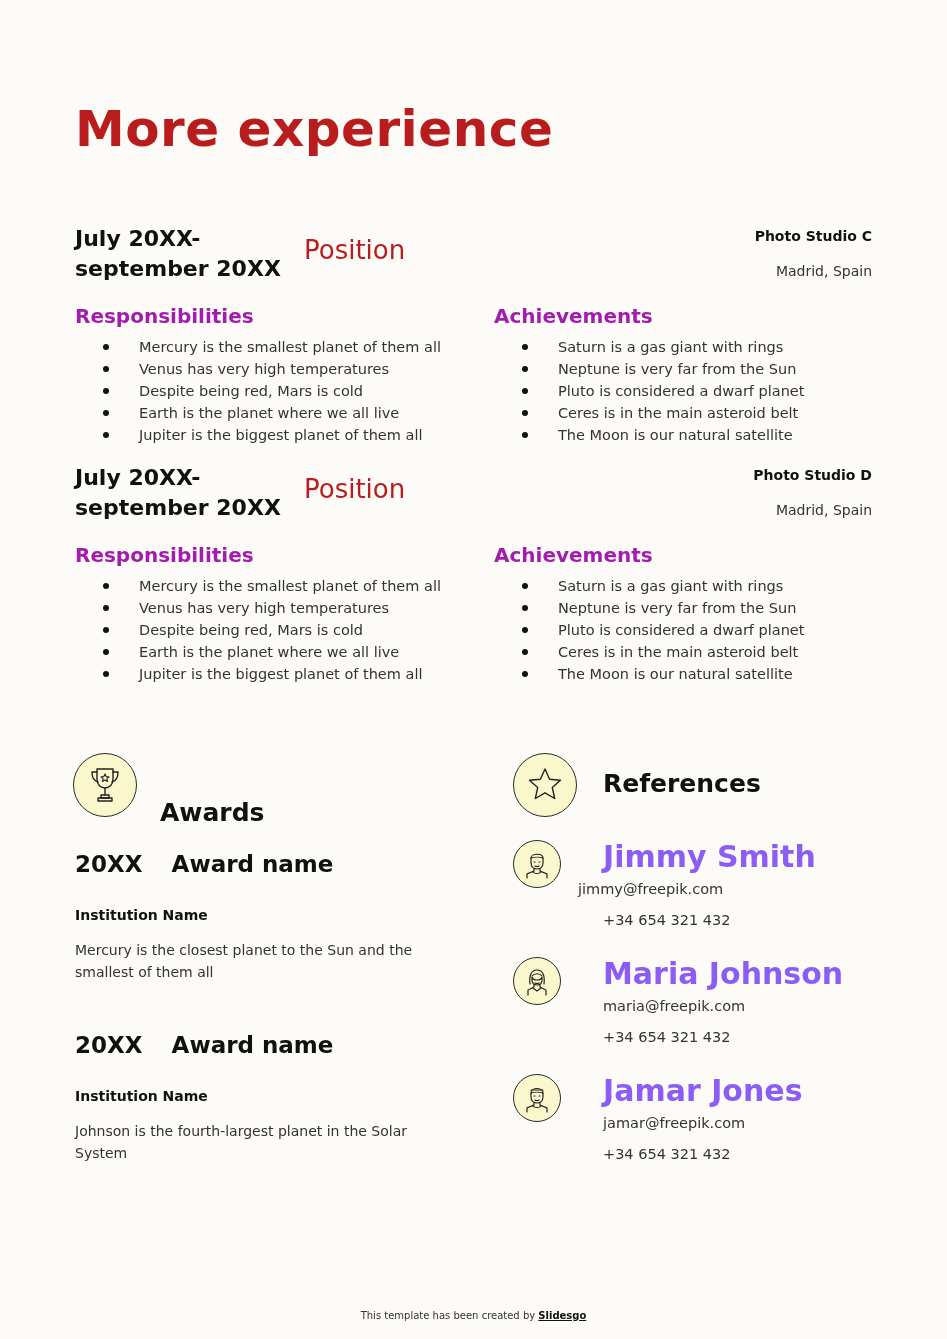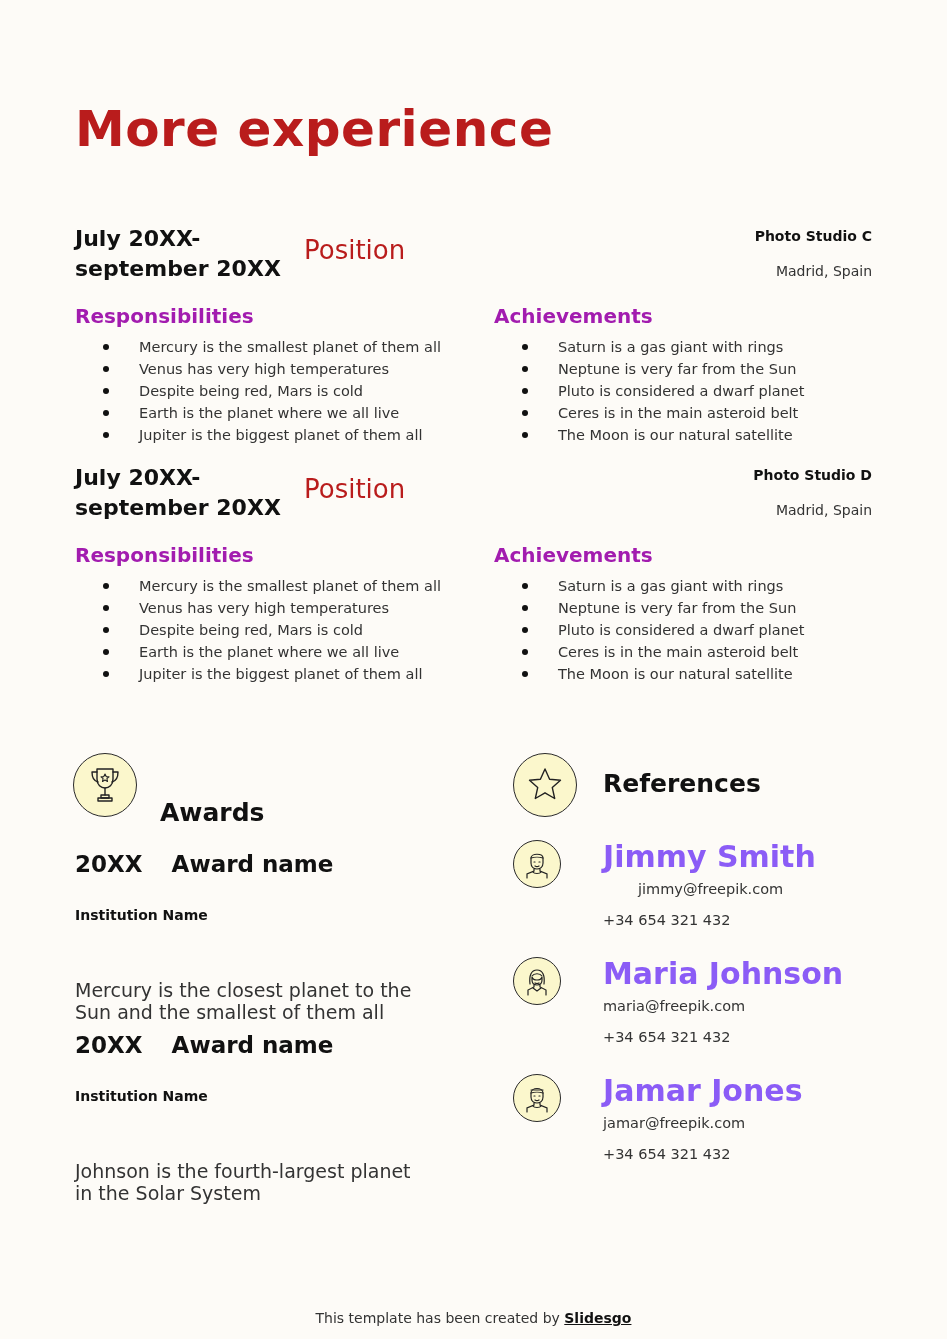--- a/index.html
+++ b/index.html
@@ -35,24 +35,24 @@
       content: ""; position: absolute; left: 21px; top: 8px;
       width: 6px; height: 6px; border-radius: 50%; background: #111;
     }
     .icon-circle {
       border-radius: 50%; background: #fbf7cc; border: 1.5px solid #2a2a2a;
       display: flex; align-items: center; justify-content: center; box-sizing: border-box;
     }
     .section-heading { font-size: 25px; font-weight: bold; color: #111; }
     .award-year, .award-name { font-size: 23px; font-weight: bold; color: #111; }
     .inst { font-size: 14px; font-weight: bold; color: #111; }
-    .desc { font-size: 19px; color: #333; line-height: 22px; width: 340px; margin-top: 40px; }
+    .desc { font-size: 14px; color: #333; line-height: 22px; width: 340px; }
     .ref-name { font-size: 30px; font-weight: bold; color: #8b5cf6; }
     .ref-line { font-size: 14.5px; color: #333; }
-    .footer { font-size: 14px; color: #333; width: 947px; text-align: center; left: 0; }
+    .footer { font-size: 10px; color: #333; width: 947px; text-align: center; left: 0; }
     .footer a { color: #111; font-weight: bold; text-decoration: underline; }
   </style>
 </head>
 <body>
 
 <div class="abs title">More experience</div>
 
 <div class="abs date" style="left:75px; top:224px;">
   <div>July 20XX-</div>
   <div>september 20XX</div>
@@ -143,21 +143,21 @@
   <svg width="28" height="30" viewBox="0 0 28 30" fill="none" stroke="#222" stroke-width="1.2" stroke-linecap="round">
     <path d="M8 9 C8 4 20 4 20 9 V14 C20 18 17 20 14 20 C11 20 8 18 8 14 Z"></path>
     <path d="M8 9 C11 8 17 8 20 9"></path>
     <path d="M11 13 H12 M16 13 H17"></path>
     <path d="M12 17 C13 17.6 15 17.6 16 17"></path>
     <path d="M11 20 V22 L4 25 V29 M17 20 V22 L24 25 V29"></path>
     <path d="M10 23 C11 25 17 25 18 23"></path>
   </svg>
 </div>
 <div class="abs ref-name" style="left:603px; top:839px;">Jimmy Smith</div>
-<div class="abs ref-line" style="left:638px; top:881px;">jimmy@freepik.com</div>
+<div class="abs ref-line" style="left:578px; top:881px;">jimmy@freepik.com</div>
 <div class="abs ref-line" style="left:603px; top:912px;">+34 654 321 432</div>
 
 <div class="abs icon-circle" style="left:513px; top:957px; width:48px; height:48px;">
   <svg width="28" height="30" viewBox="0 0 28 30" fill="none" stroke="#222" stroke-width="1.2" stroke-linecap="round">
     <path d="M7 18 C6 10 8 4 14 4 C20 4 22 10 21 18"></path>
     <path d="M9 11 C10 15 18 15 19 11 V14 C19 17 17 19 14 19 C11 19 9 17 9 14 Z"></path>
     <path d="M9 10 C11 7 17 7 19 10"></path>
     <path d="M12 17 C13 17.5 15 17.5 16 17"></path>
     <path d="M11 19 V21 L5 24 V29 M17 19 V21 L23 24 V29"></path>
     <path d="M10 22 L14 25 L18 22"></path>

